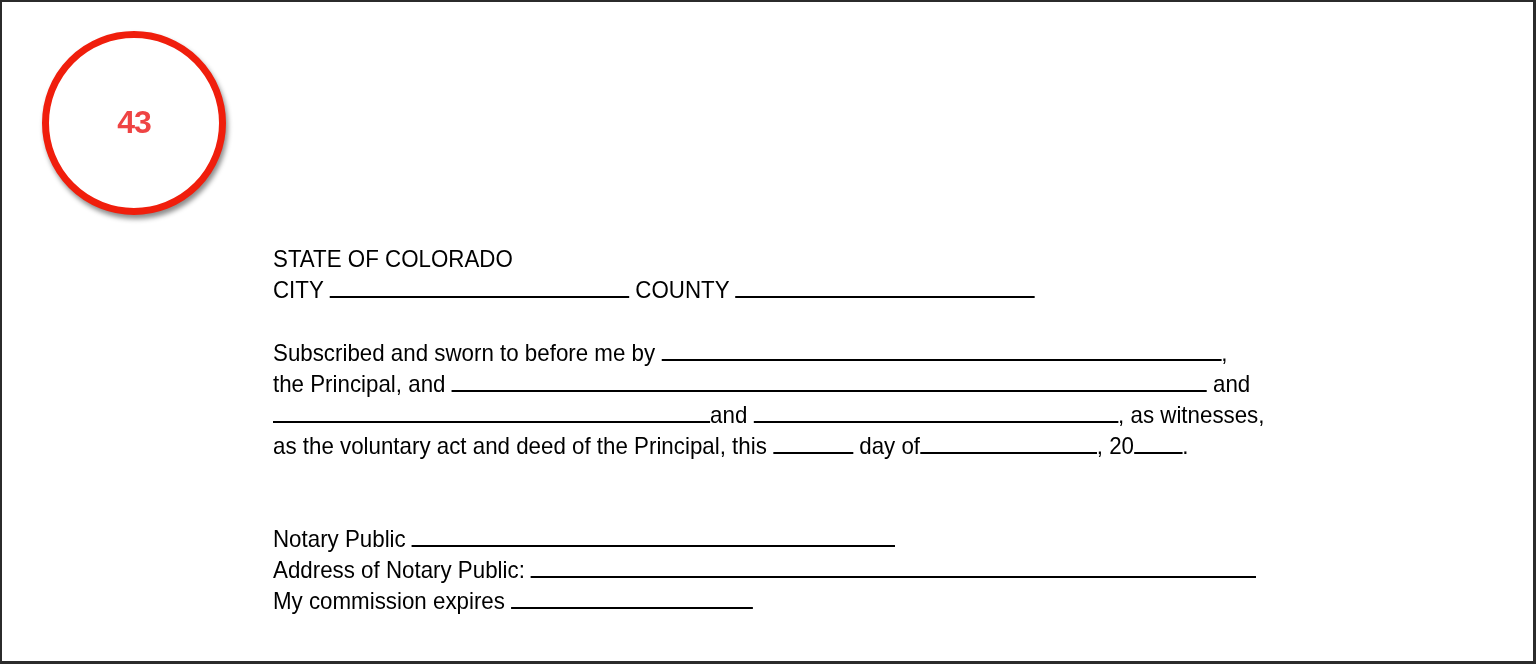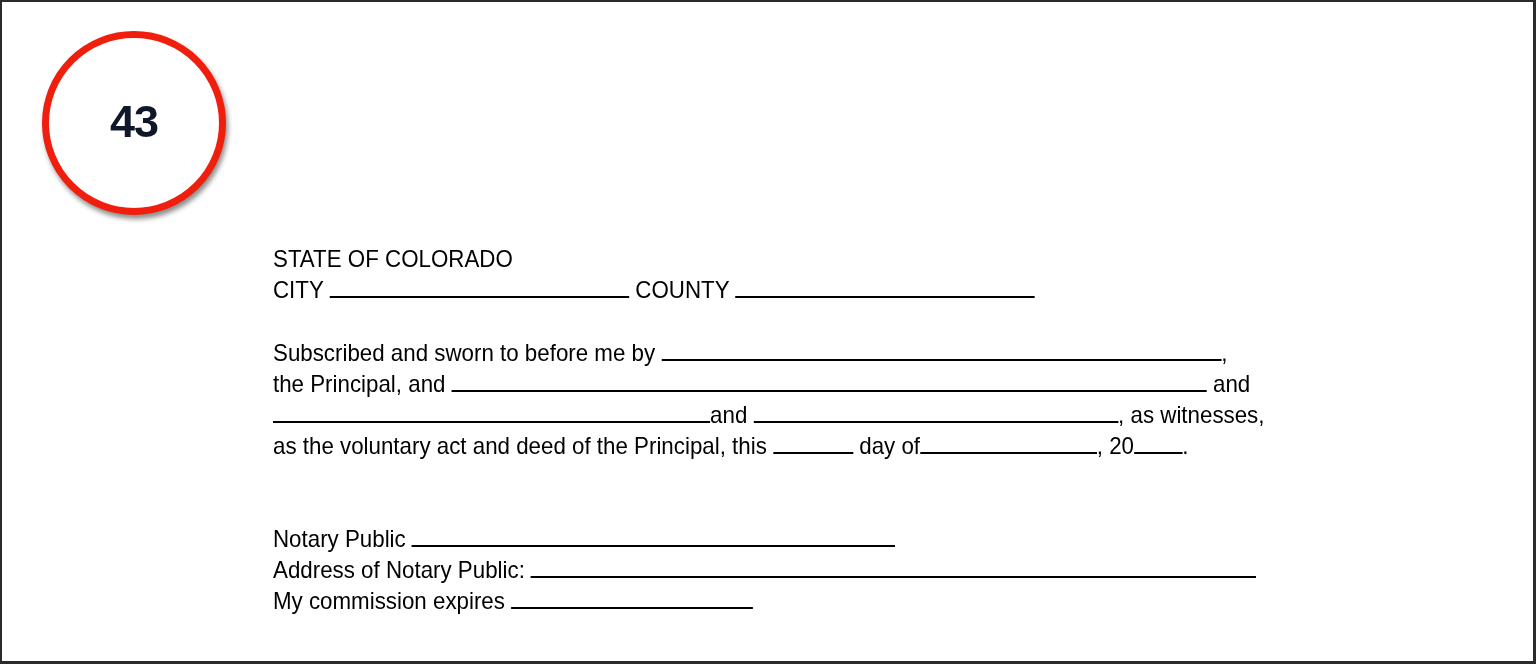--- a/index.html
+++ b/index.html
@@ -34,23 +34,23 @@
     box-sizing: border-box;
     border: 7px solid #f01e0c;
     border-radius: 50%;
     background: #ffffff;
     box-shadow: 2px 4px 5px rgba(0,0,0,0.45);
     display: flex;
     align-items: center;
     justify-content: center;
   }
   .badge-num {
-    color: #0f172a;
+    color: #ef4444;
     font-weight: bold;
-    font-size: 45px;
+    font-size: 32px;
     letter-spacing: -1px;
     font-family: "Liberation Sans", sans-serif;
     margin-top: -2px;
   }
   .doc {
     position: absolute;
     left: 271px;
     top: 0;
     color: #000;
     font-size: 24px;

